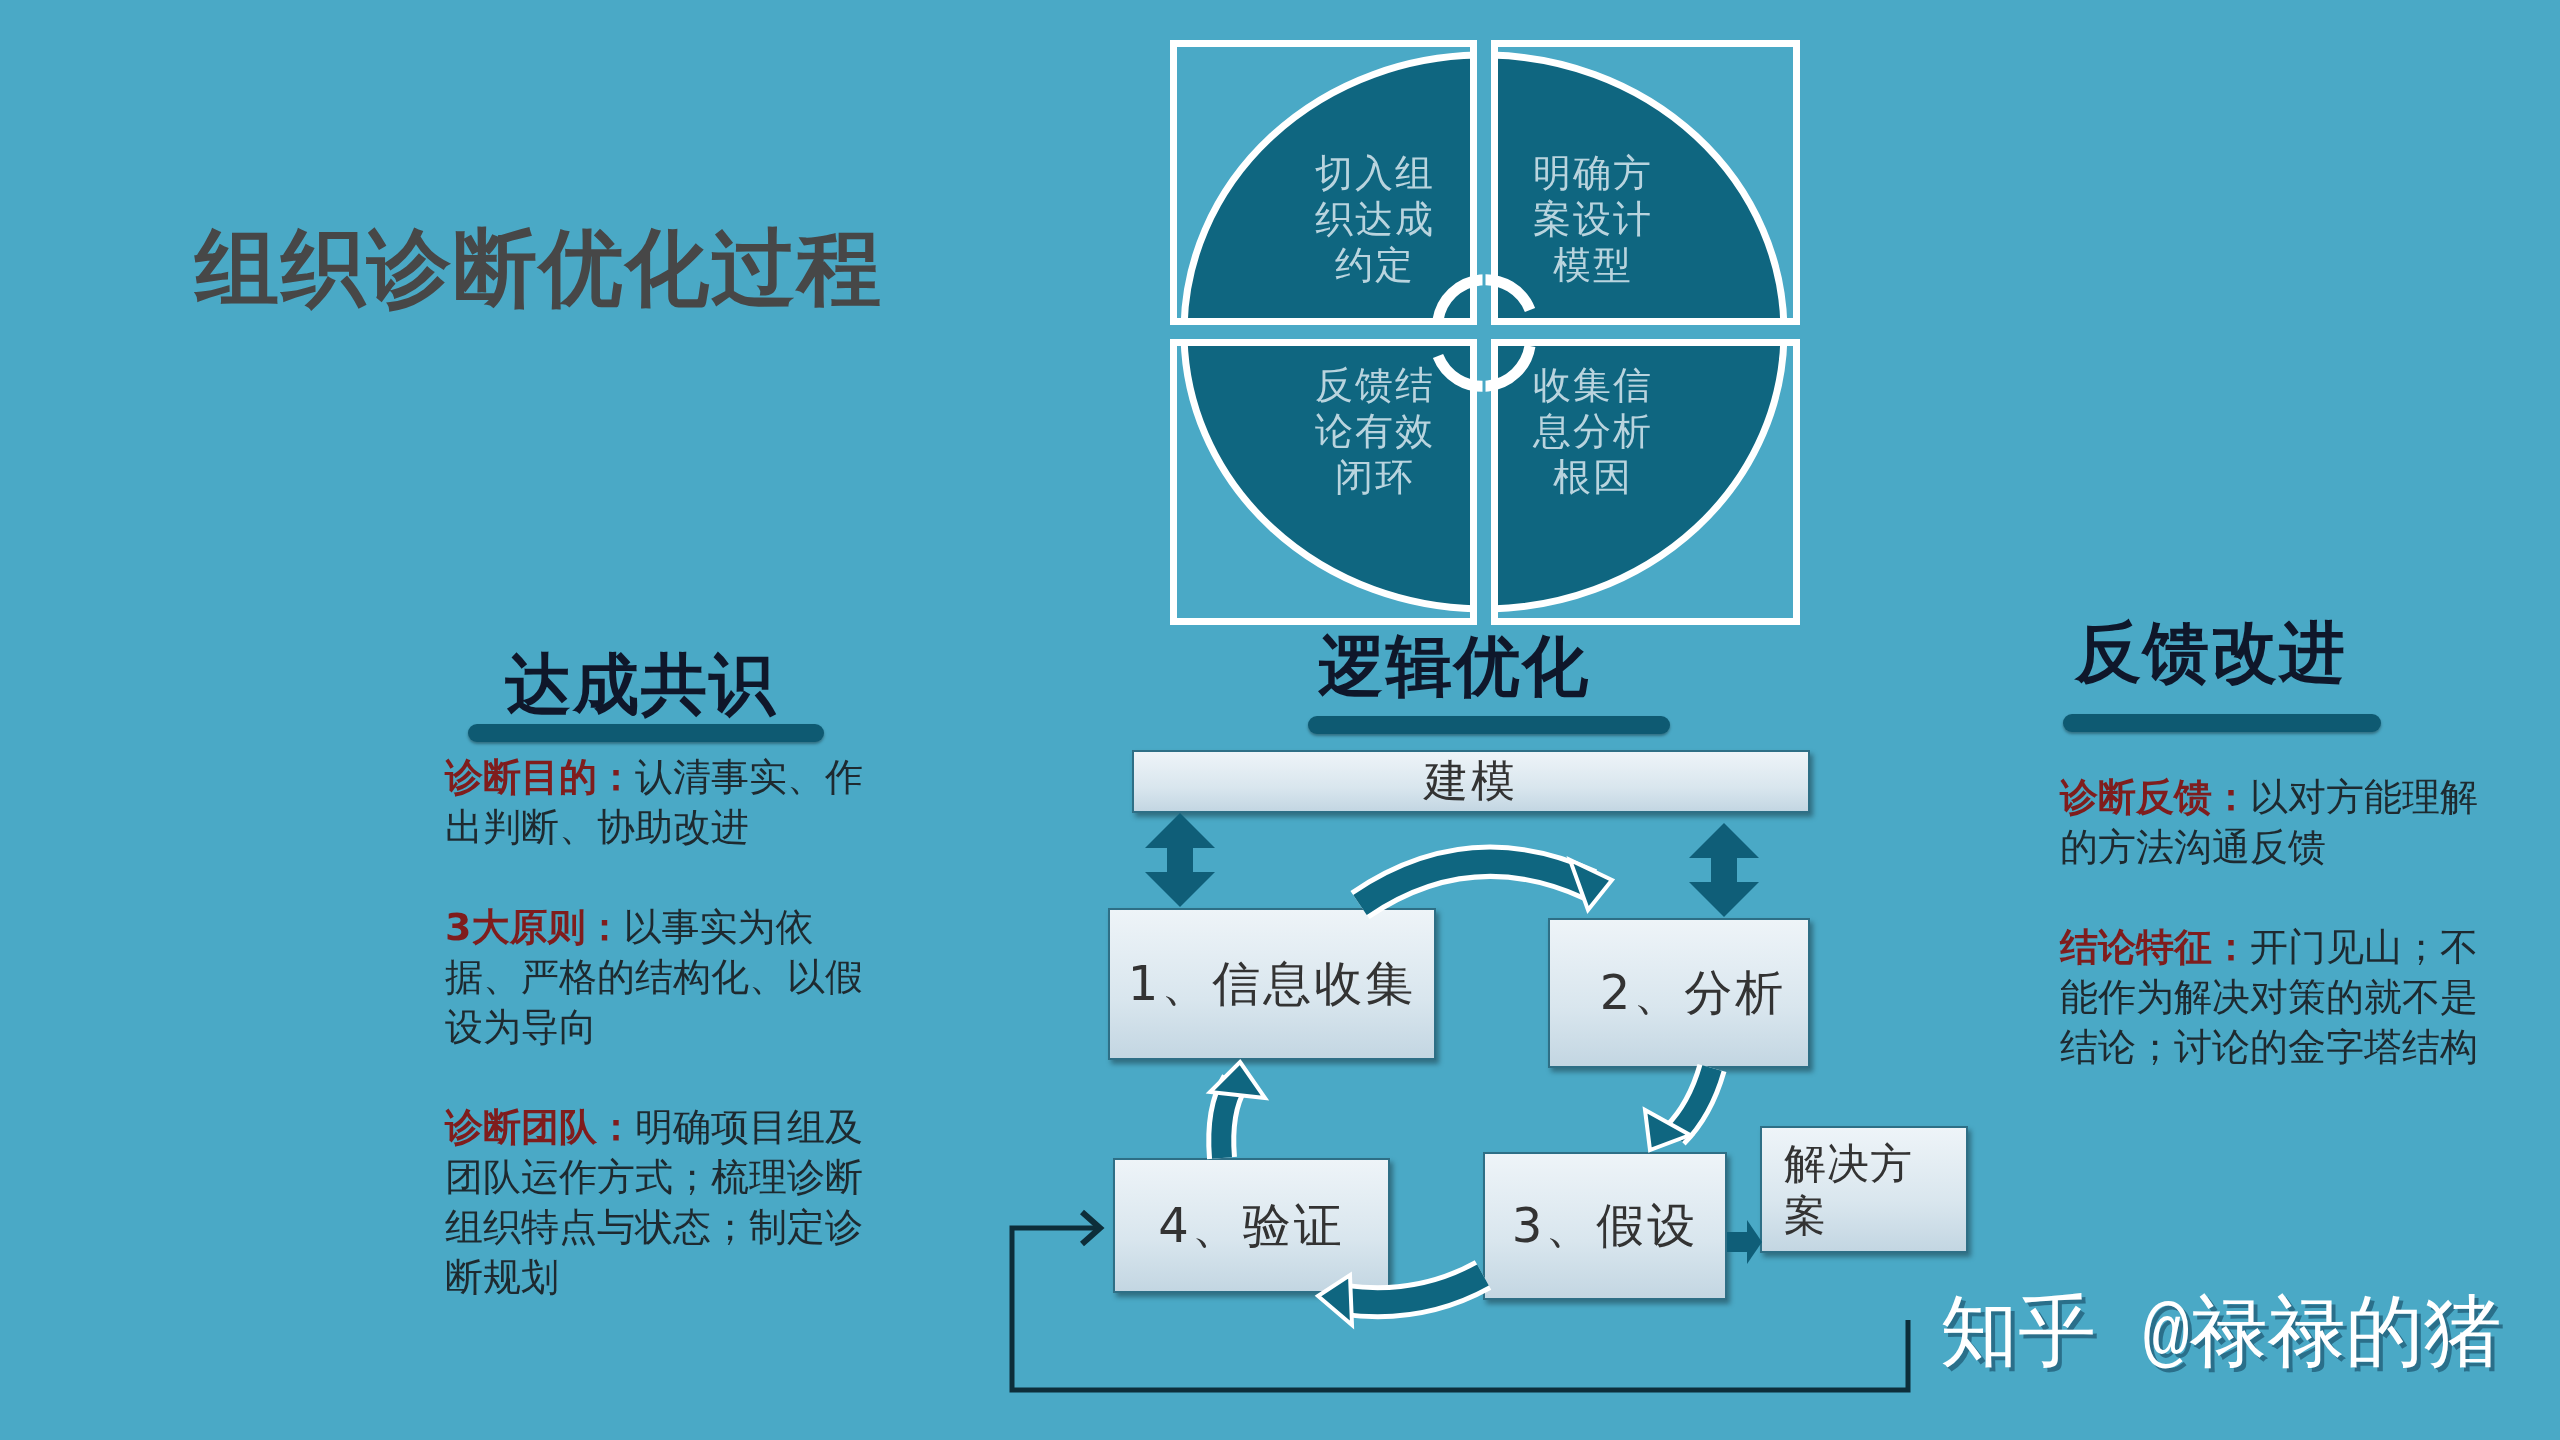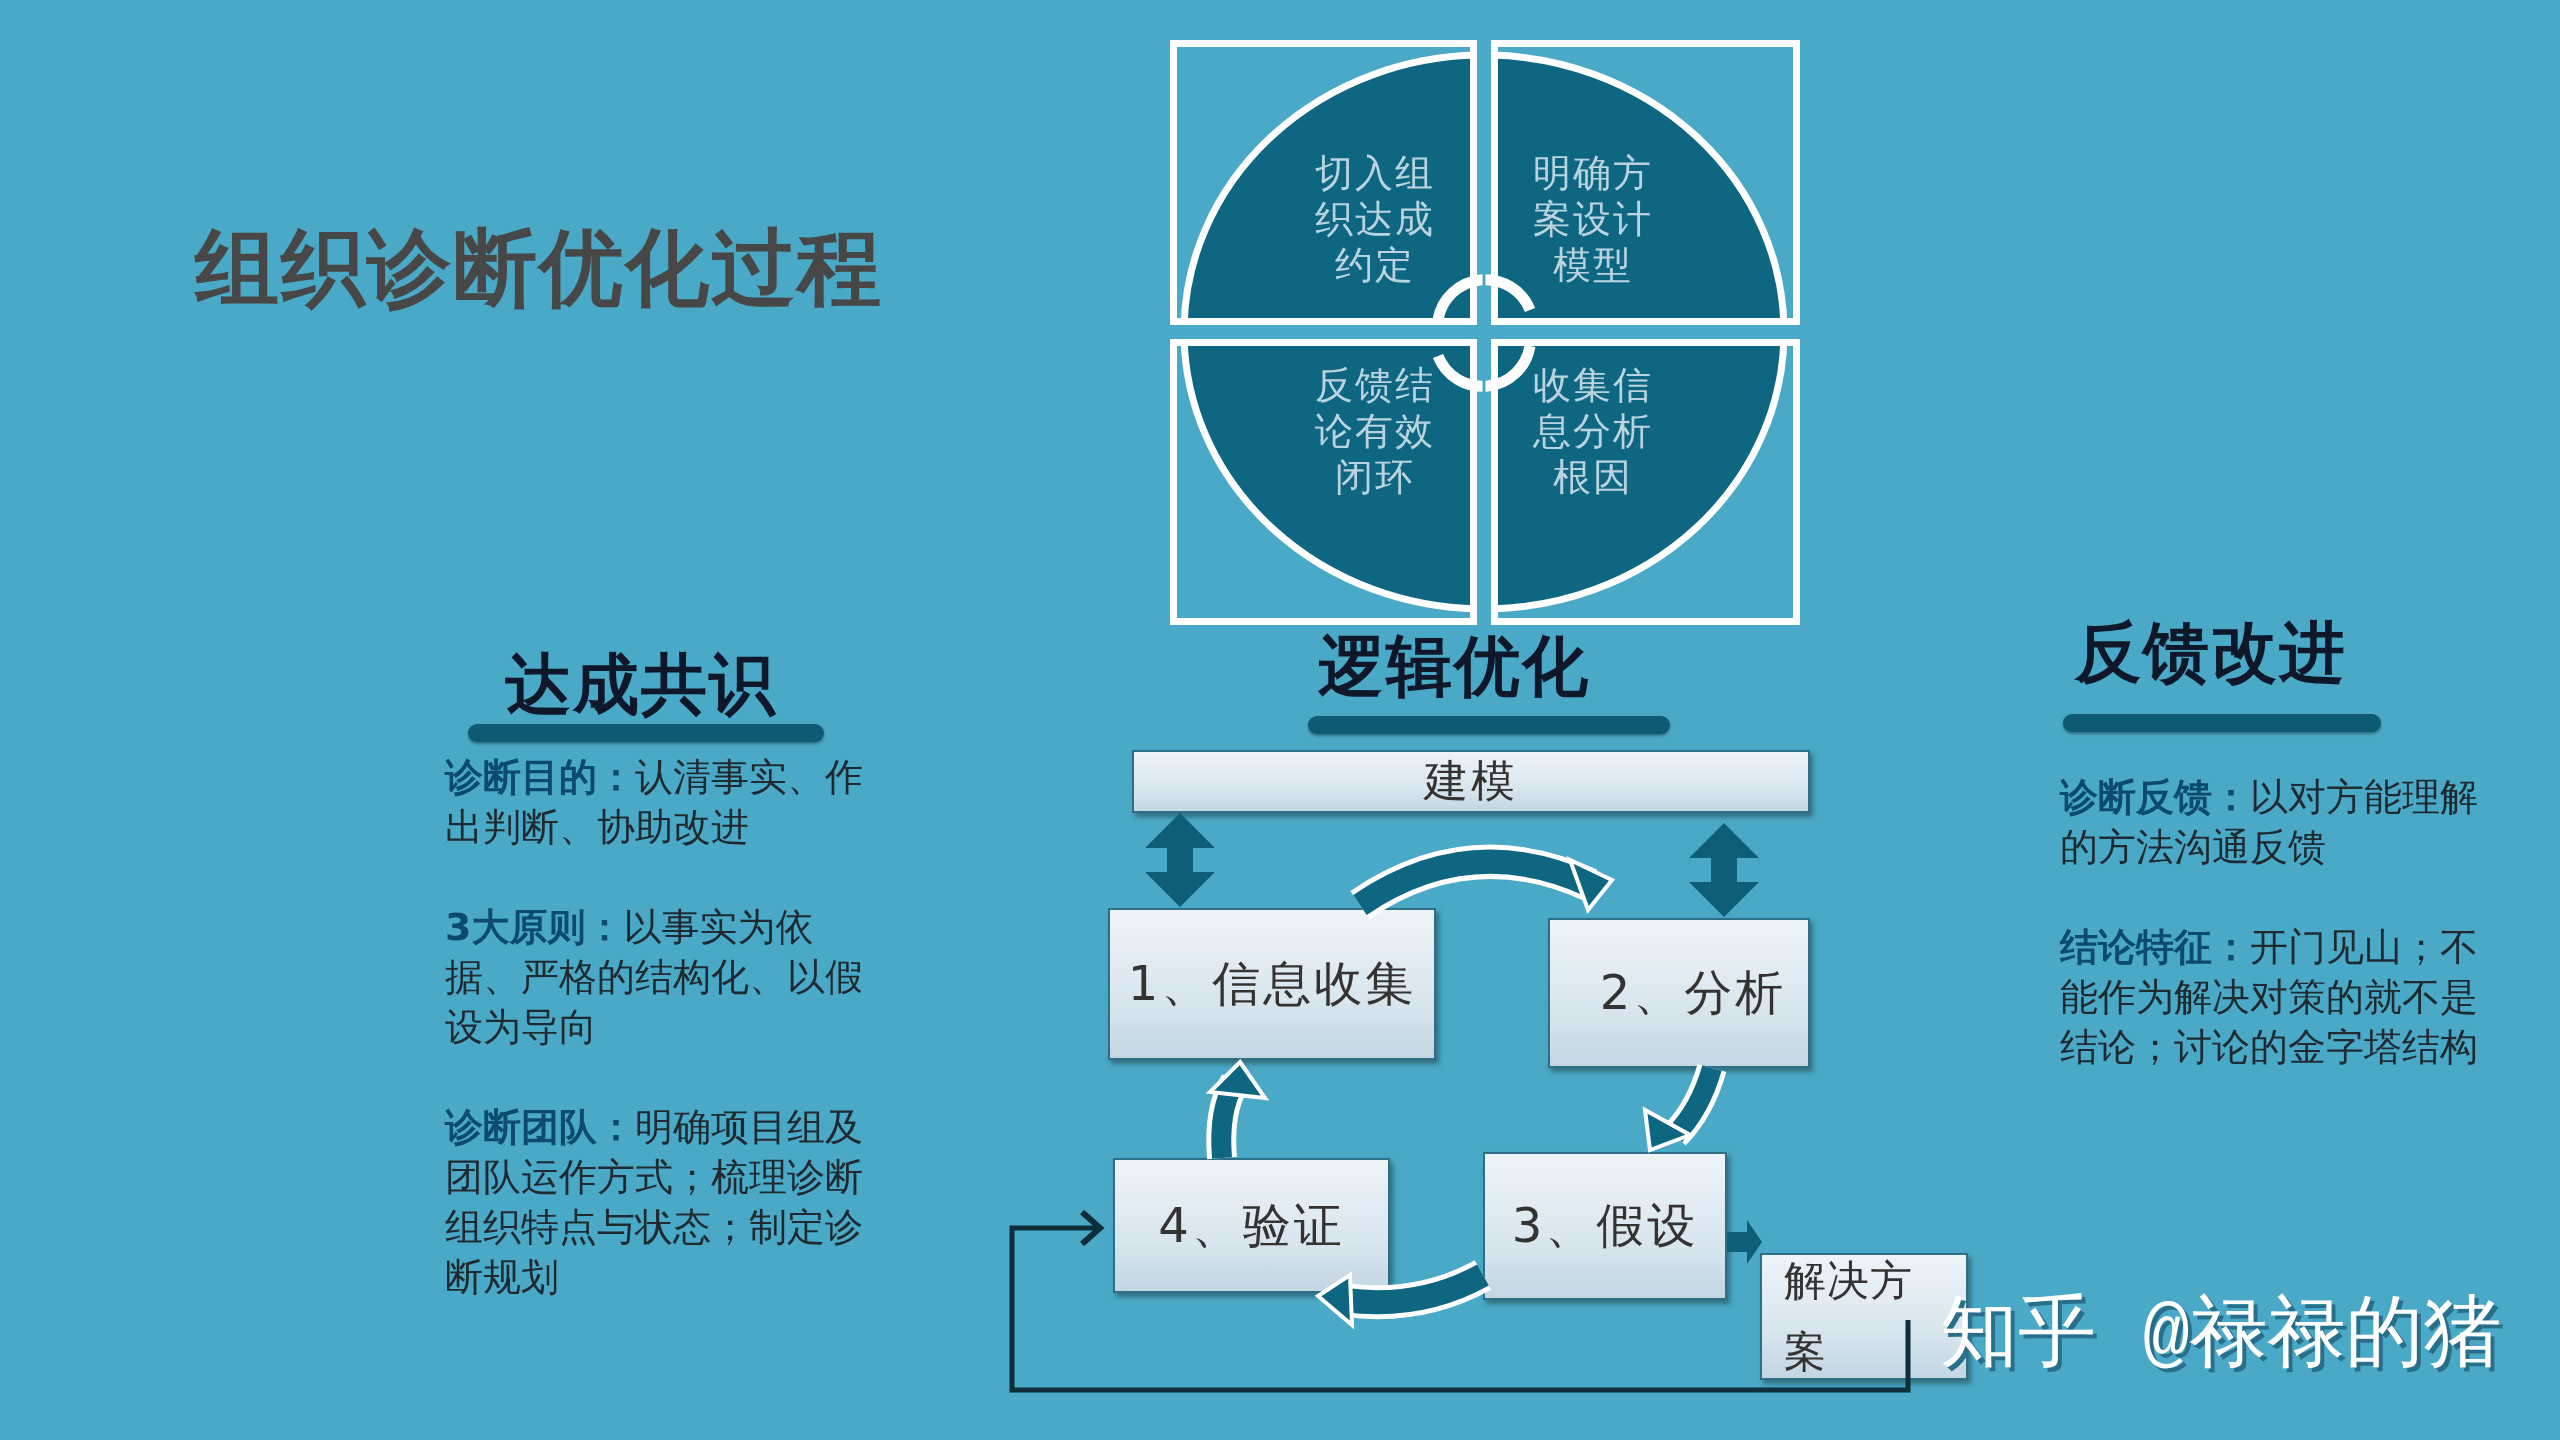--- a/index.html
+++ b/index.html
@@ -20,21 +20,21 @@
     white-space: nowrap; letter-spacing: 2px;
   }
   .underline-bar {
     height: 18px; background: #0e5a72; border-radius: 9px;
     box-shadow: 0 2px 3px rgba(0,0,0,0.35);
   }
   .body-text {
     font-size: 38px; color: #1e2a30; line-height: 50px;
   }
   .body-text .para { margin-bottom: 50px; }
-  .body-text .lead { font-weight: bold; color: #0c4a6e; }
+  .body-text .lead { font-weight: bold; color: #7f1d1d; }
   .box {
     background: linear-gradient(180deg, #eef4f8 0%, #d9e6ee 60%, #c3d6e2 100%);
     border: 2px solid #2e6f86;
     box-shadow: 3px 4px 5px rgba(0,0,0,0.35);
     display: flex; align-items: center; justify-content: center;
     color: #333; font-size: 48px; letter-spacing: 3px;
     box-sizing: border-box;
   }
   .box.small { font-size: 42px; justify-content: flex-start; padding-left: 22px; line-height: 52px; letter-spacing: 1px; }
   .quad-text {
@@ -128,21 +128,21 @@
 
 <div class="abs section-heading" style="left:1318px; top:622px;">逻辑优化</div>
 <div class="abs underline-bar" style="left:1308px; top:716px; width:362px;"></div>
 
 <div class="abs box" style="left:1132px; top:750px; width:678px; height:63px; font-size:44px;">建模</div>
 
 <div class="abs box" style="left:1108px; top:908px; width:328px; height:152px;">1、信息收集</div>
 <div class="abs box" style="left:1548px; top:918px; width:262px; height:150px;padding-left:28px;">2、分析</div>
 <div class="abs box" style="left:1483px; top:1152px; width:244px; height:148px;">3、假设</div>
 <div class="abs box" style="left:1113px; top:1158px; width:277px; height:135px;">4、验证</div>
-<div class="abs box small" style="left:1760px; top:1253px; width:208px; height:127px; flex-direction:column; align-items:flex-start; justify-content:space-between;">
+<div class="abs box small" style="left:1760px; top:1126px; width:208px; height:127px; flex-direction:column; align-items:flex-start; justify-content:center;">
   <div>解决方</div>
   <div>案</div>
 </div>
 
 <svg class="abs" style="left:0; top:0;" width="2560" height="1440" viewBox="0 0 2560 1440">
 
   <g fill="#0f5e78">
     <polygon points="1180,813 1215,848 1193,848 1193,872 1215,872 1180,907 1145,872 1167,872 1167,848 1145,848"></polygon>
   </g>
 

